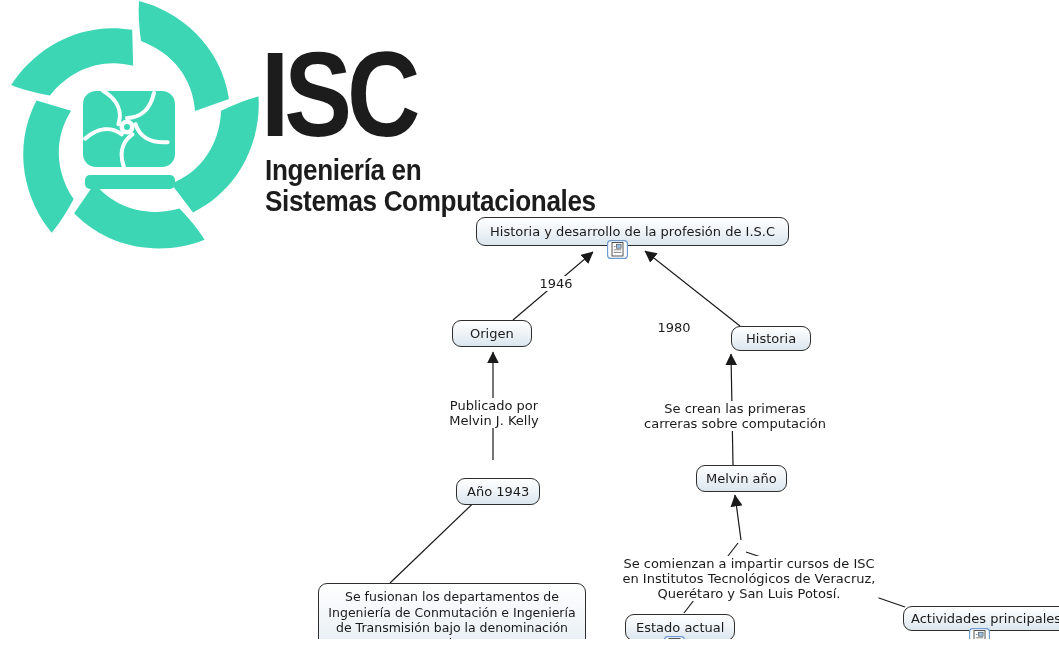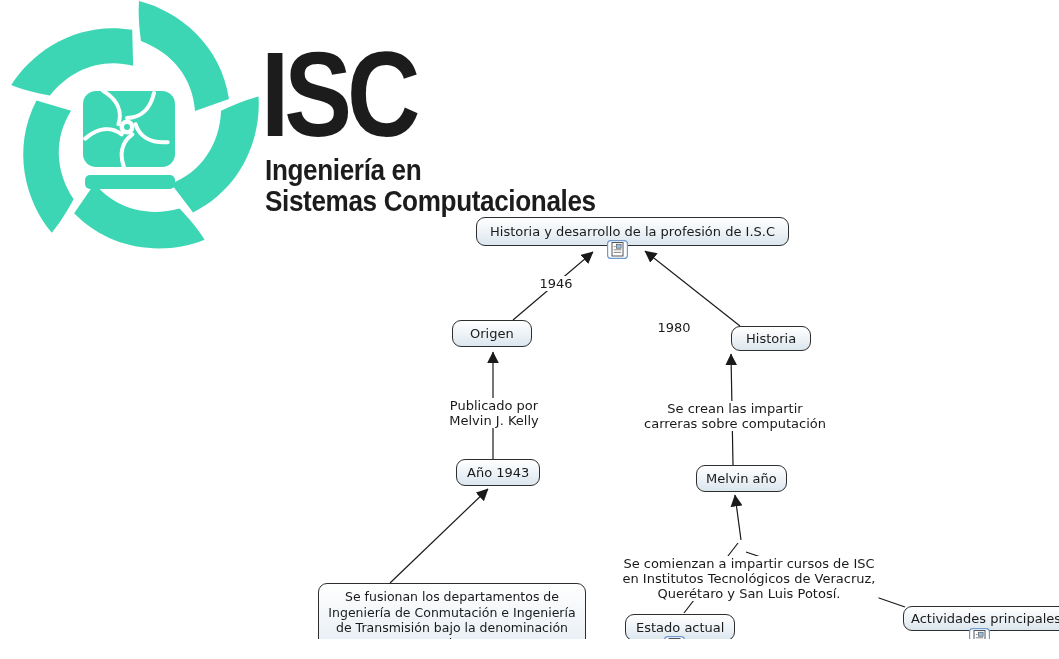--- a/index.html
+++ b/index.html
@@ -94,30 +94,30 @@
       <line x1="741" y1="540" x2="735" y2="495" marker-end="url(#arw)"></line>
       <line x1="684" y1="613" x2="738" y2="543"></line>
       <line x1="905" y1="607" x2="746" y2="552"></line>
     </g>
   </svg>
 
   <div class="link-label" style="left:556px;top:276px;">1946</div>
   <div class="link-label" style="left:674px;top:276px;margin-top:44px;">1980</div>
   <div class="link-label" style="left:494px;top:398px;">Publicado por
 Melvin J. Kelly</div>
-  <div class="link-label" style="left:735px;top:401px;">Se crean las impartir
+  <div class="link-label" style="left:735px;top:401px;">Se crean las primeras
 carreras sobre computación</div>
   <div class="link-label" style="left:749px;top:512px;margin-top:44px;">Se comienzan a impartir cursos de ISC
 en Institutos Tecnológicos de Veracruz,
 Querétaro y San Luis Potosí.</div>
 
   <div class="node" style="left:476px;top:217px;padding:5px 13px;">Historia y desarrollo de la profesión de I.S.C</div>
   <div class="node" style="left:452px;top:320px;padding:4px 17px;">Origen</div>
   <div class="node" style="left:688px;top:326px;padding:3px 14px;margin-left:43px;">Historia</div>
-  <div class="node" style="left:456px;top:459px;text-align:center;">Año 1943</div>
+  <div class="node" style="left:456px;top:478px;text-align:center;">Año 1943</div>
   <div class="node" style="left:696px;top:465px;padding:4px 9px;">Melvin año</div>
   <div class="node multiline" style="left:318px;top:583px;">Se fusionan los departamentos de
 Ingeniería de Conmutación e Ingeniería
 de Transmisión bajo la denominación de
 Ingeniería en Sistemas.</div>
   <div class="node" style="left:625px;top:614px;">Estado actual</div>
   <div class="node" style="left:903px;top:606px;padding:3px 7px;">Actividades principales</div>
 
   <svg class="res-icon" style="left:607px;top:240px;" viewBox="0 0 21 19">
     <rect x="0.5" y="0.5" width="20" height="18" rx="3.5" fill="#ffffff" stroke="#6f9bd1" stroke-width="1.4"></rect>

